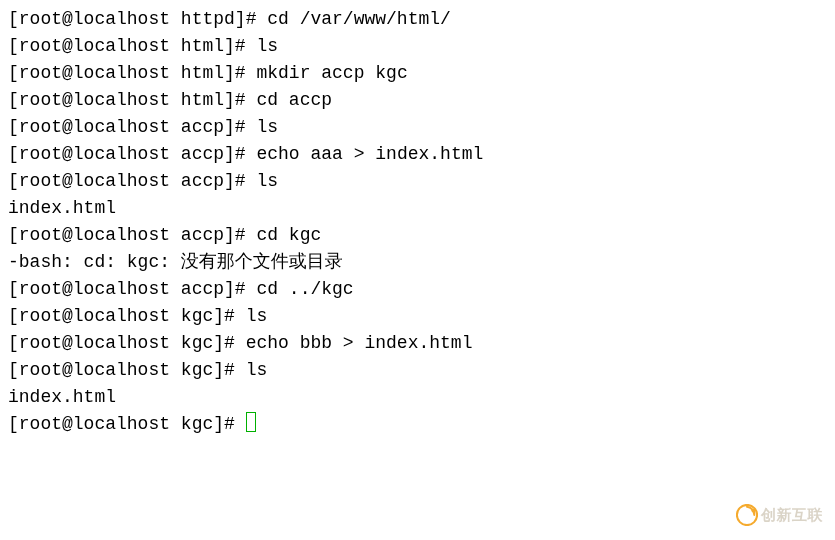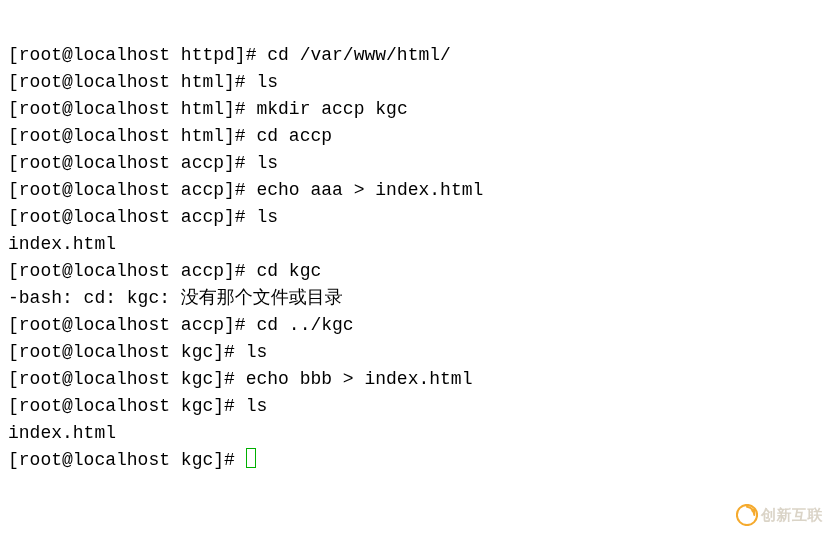--- a/index.html
+++ b/index.html
@@ -14,21 +14,20 @@
       font-family: "Courier New", Consolas, monospace;
       font-size: 18px;
       line-height: 1.5;
       color: #000000;
       padding: 6px 8px;
       position: relative;
       overflow: hidden;
     }
     .terminal {
       white-space: pre;
-      margin-top: 36px;
     }
     .line {
       display: block;
     }
     .cursor {
       display: inline-block;
       width: 10px;
       height: 20px;
       border: 1px solid #00b000;
       vertical-align: text-bottom;

